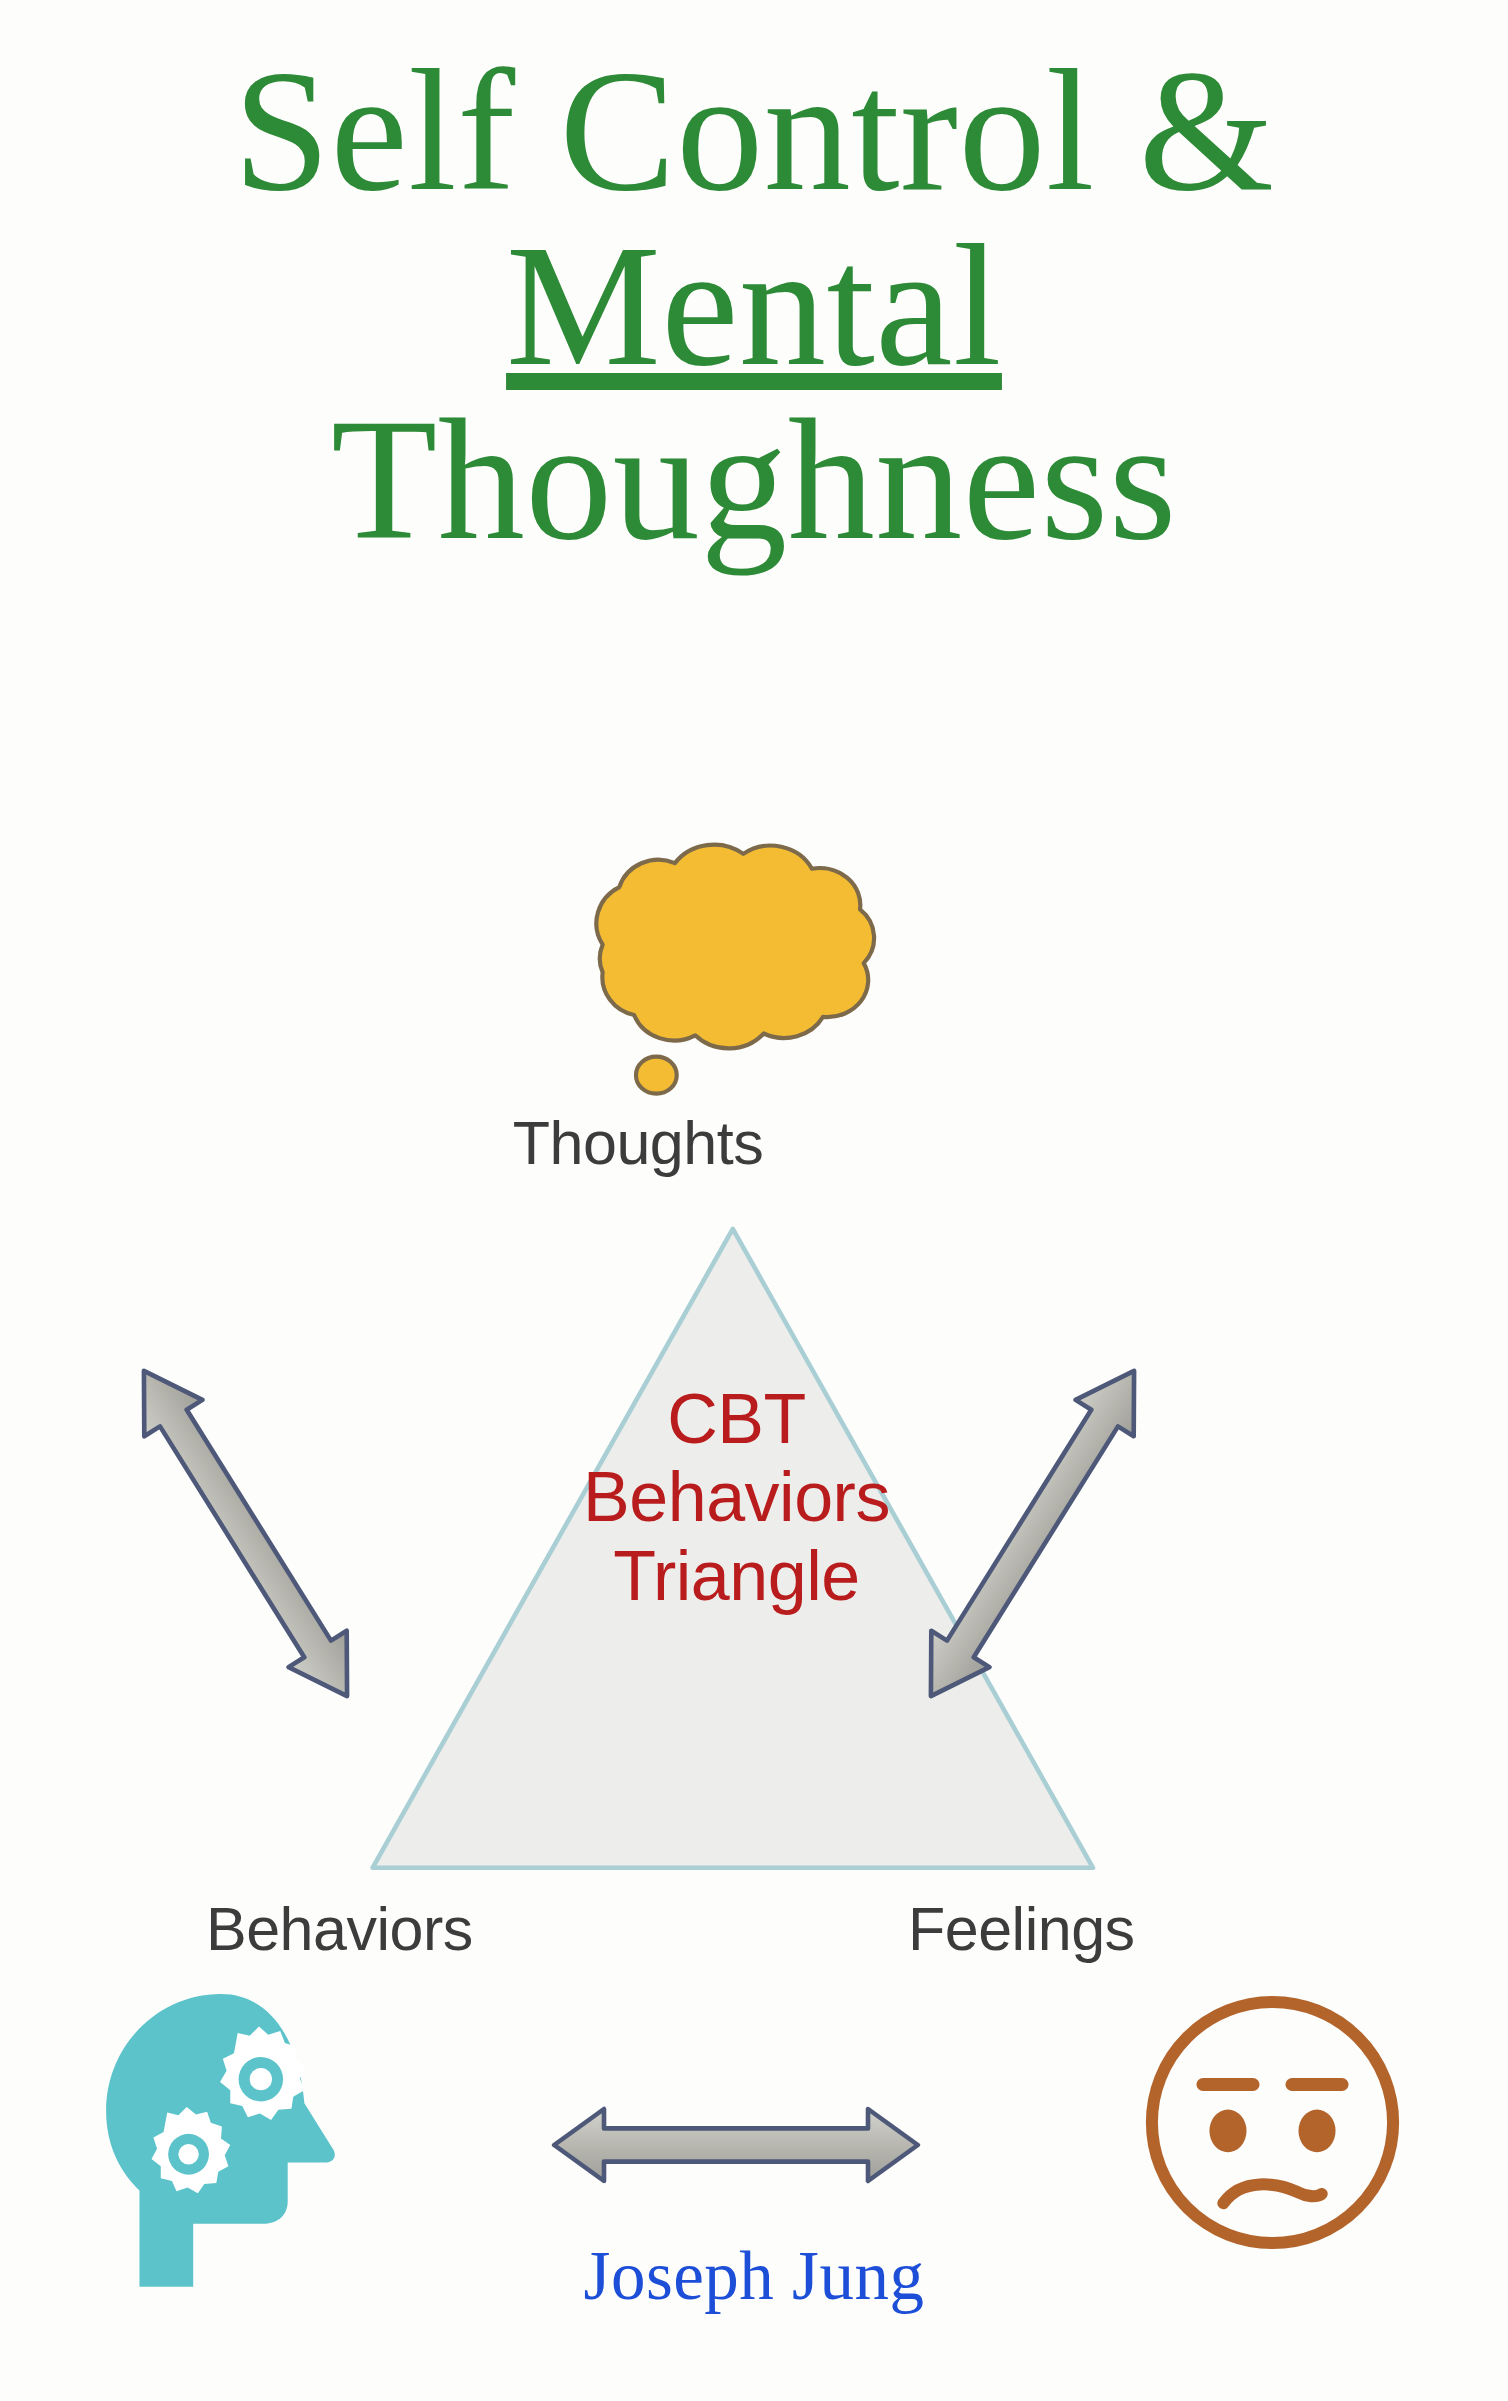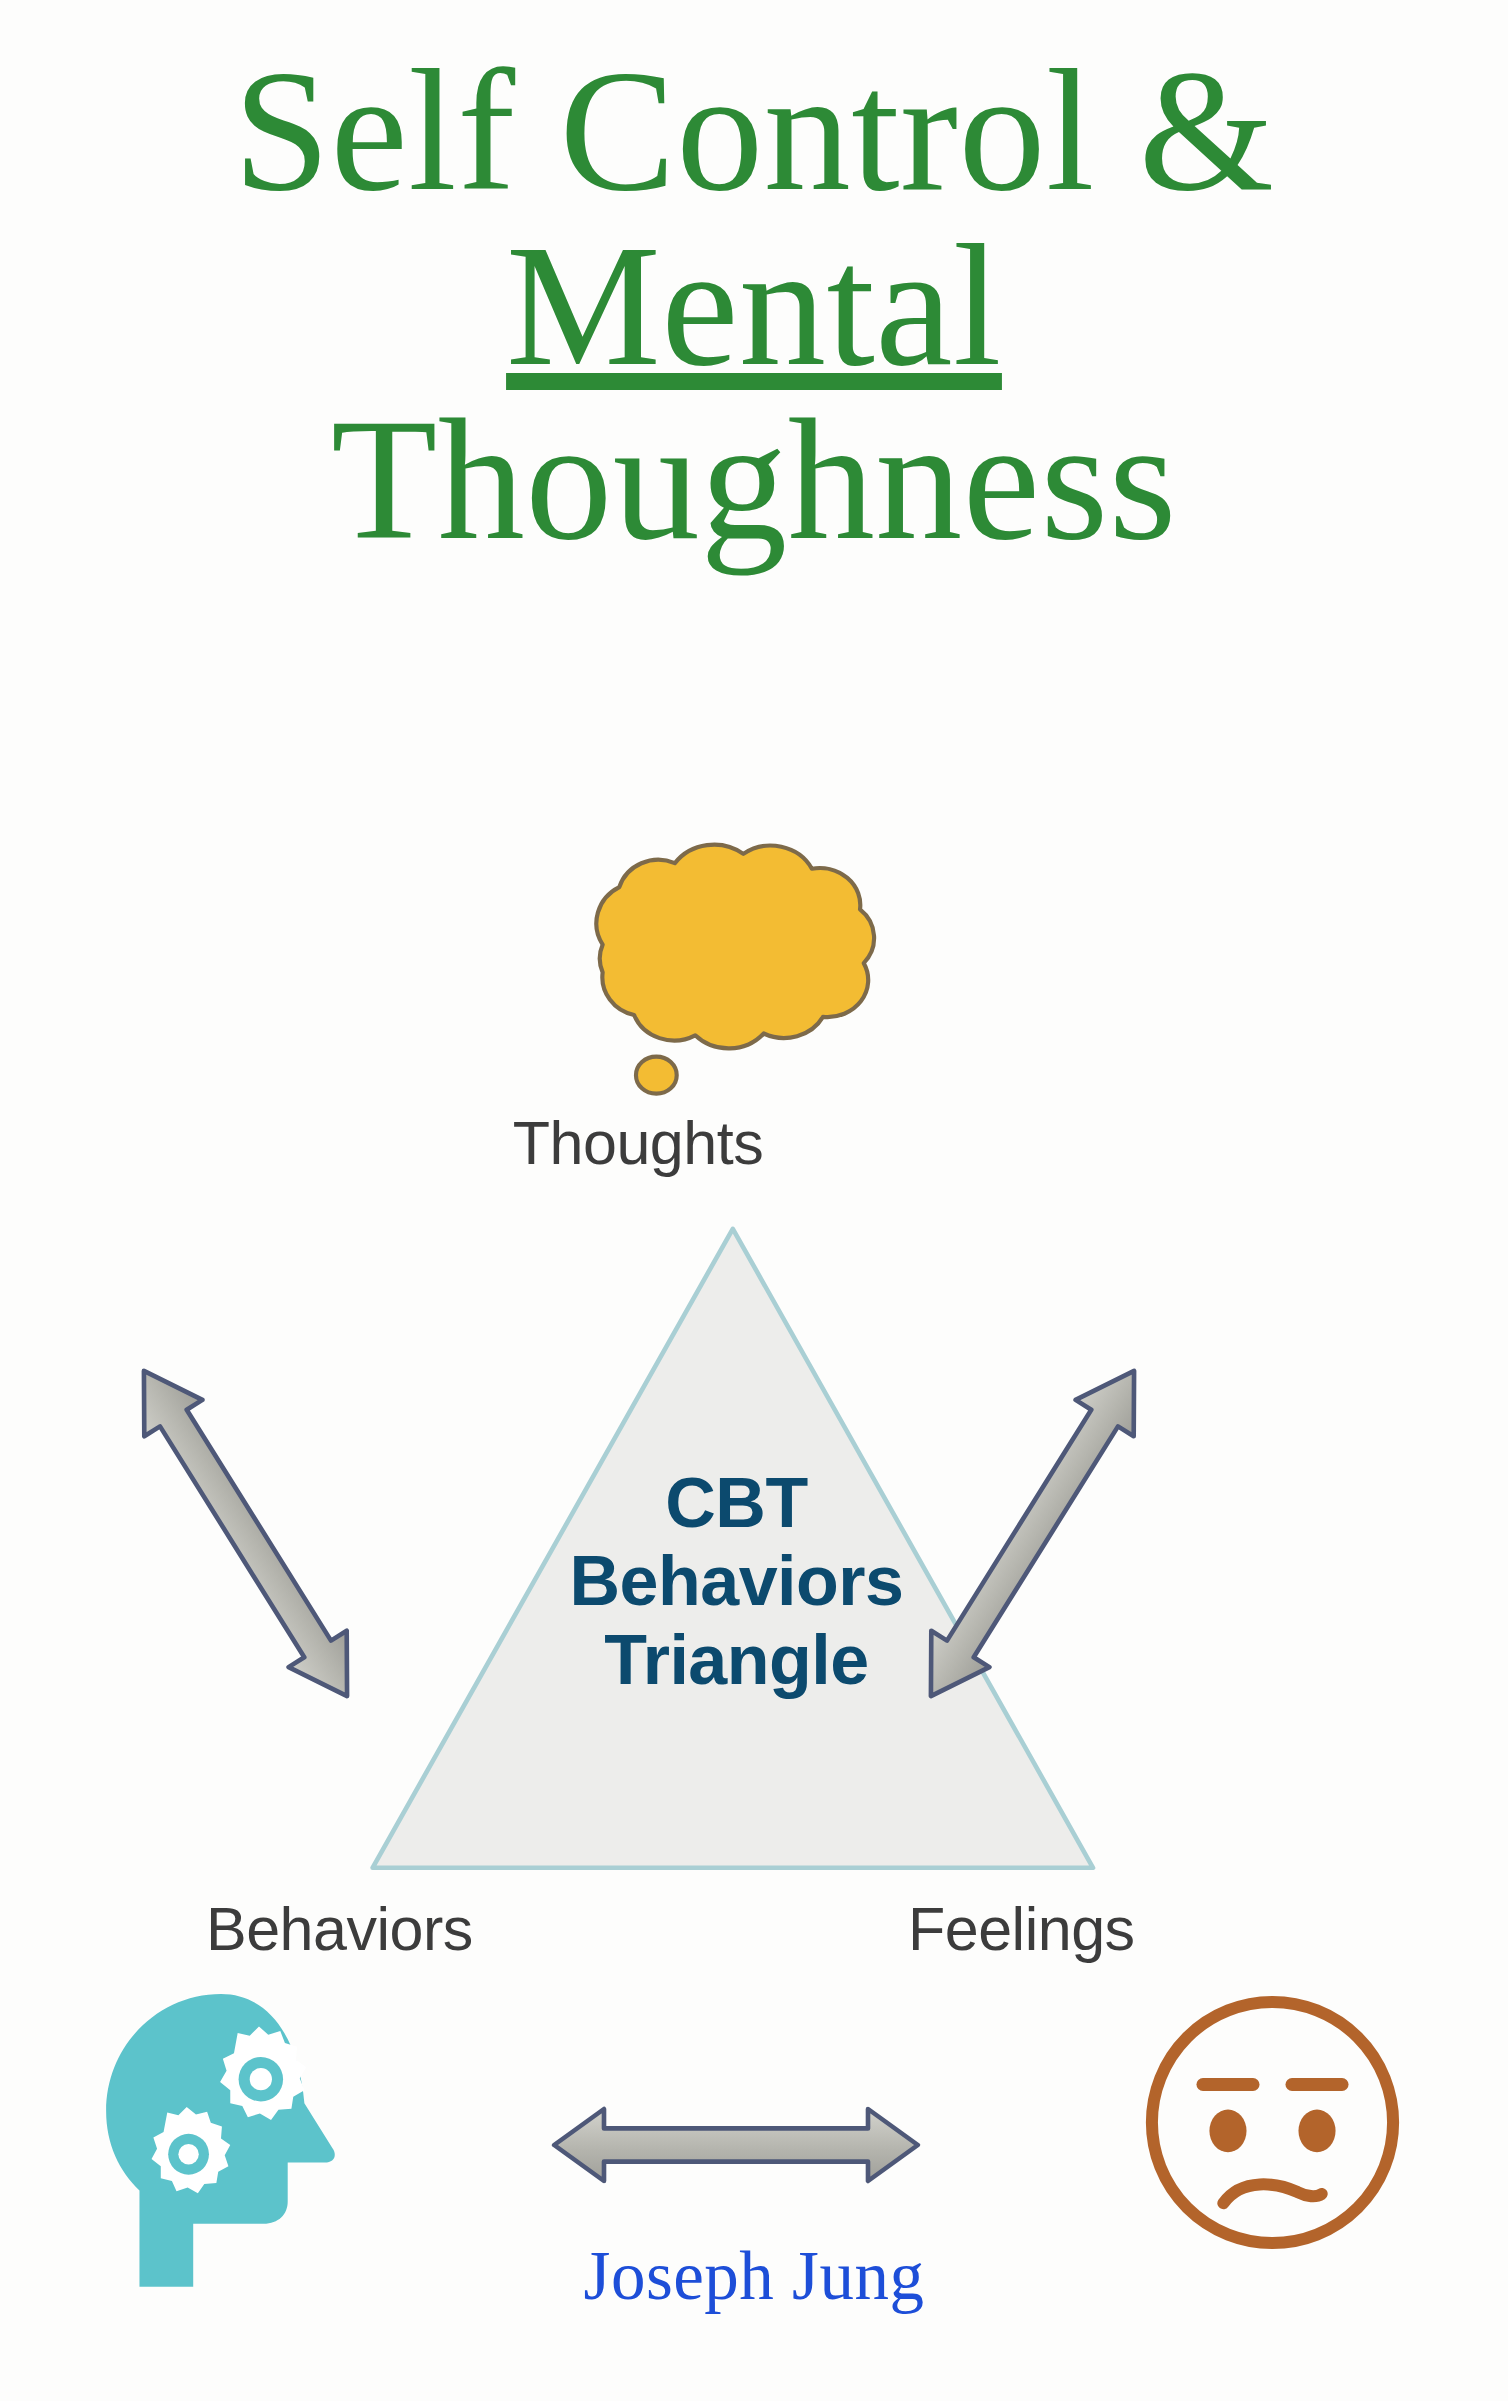--- a/index.html
+++ b/index.html
@@ -68,28 +68,28 @@
     position: absolute;
     left: 352px;
     top: 1214px;
     width: 769px;
     height: 676px;
   }
   .triangle-wrap svg { display: block; width: 100%; height: 100%; }
   .tri-text {
     position: absolute;
     left: 352px;
-    top: 1464px;
+    top: 1380px;
     width: 769px;
     text-align: center;
     font-family: "Liberation Sans", sans-serif;
-    font-weight: bold;
+    font-weight: normal;
     font-size: 70px;
     line-height: 1.12;
-    color: #0c4a6e;
+    color: #b91c1c;
     letter-spacing: -0.5px;
   }
 
   
   .arrow-left, .arrow-right, .arrow-bottom {
     position: absolute;
   }
   .arrow-left  { left: 139px;  top: 1325px; width: 213px; height: 417px; }
   .arrow-right { left: 926px; top: 1325px; width: 213px; height: 417px; }
   .arrow-bottom{ left: 537px;  top: 2085px; width: 398px; height: 120px; }

